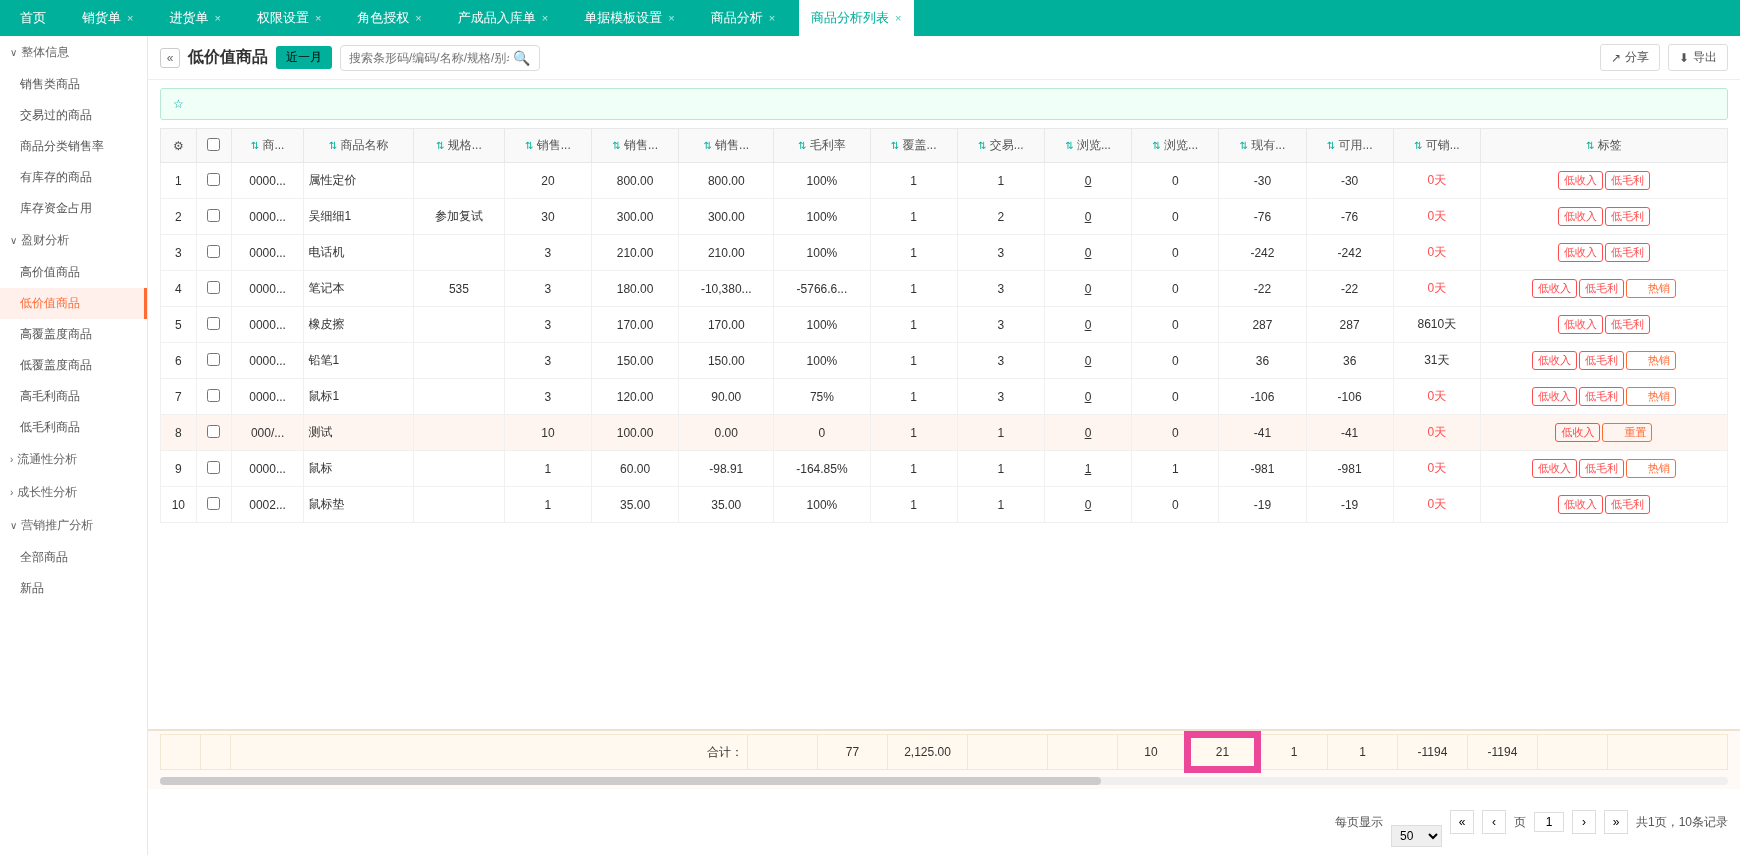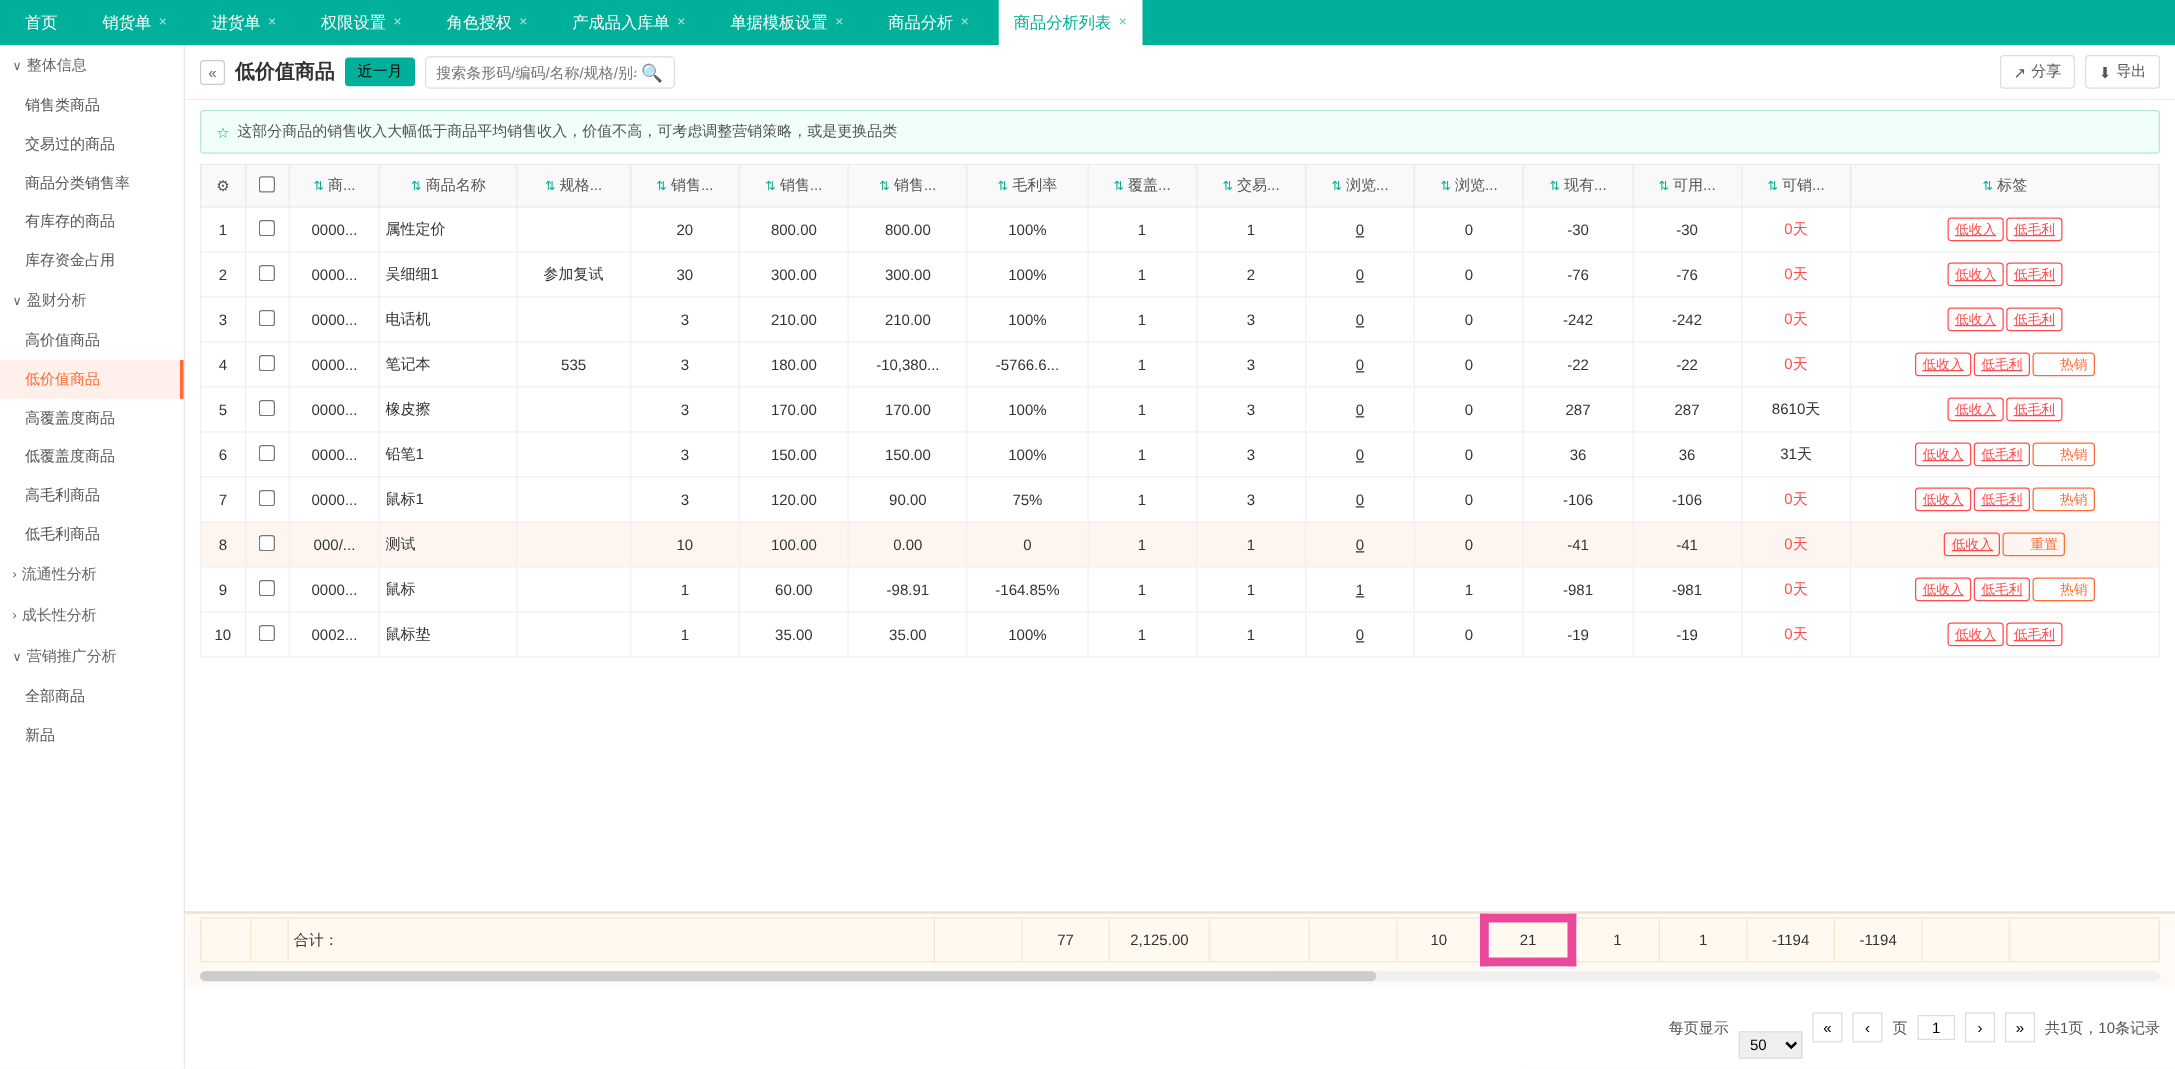--- a/index.html
+++ b/index.html
@@ -43,21 +43,21 @@
     .table-container { flex: 1; overflow: auto; padding: 0 12px; }
     table { width: 100%; border-collapse: collapse; font-size: 12px; }
     thead tr { background: #f9f9f9; }
     thead th { border: 1px solid #e8e8e8; padding: 8px 4px; text-align: center; color: #555; font-weight: normal; white-space: nowrap; position: relative; }
     thead th .sort-icon { color: #00b09b; font-size: 10px; }
     tbody tr { background: #fff; }
     tbody tr.highlighted { background: #fff5f0; }
     tbody td { border: 1px solid #f0f0f0; padding: 7px 4px; text-align: center; color: #333; }
     tbody td.text-left { text-align: left; }
     .tag { display: inline-block; padding: 1px 5px; border-radius: 3px; font-size: 11px; margin: 1px; }
-    .tag-red { color: #ff4d4f; border: 1px solid #ff4d4f; text-decoration: underline; }
+    .tag-red { color: #ff4d4f; border: 1px solid #ff4d4f; }
     .tag-orange { color: #ff6b35; border: 1px solid #ff6b35; padding-left: 21px; }
     .text-red { color: #ff4d4f; }
     .underline-link { text-decoration: underline; color: #333; }
     input[type="checkbox"] { cursor: pointer; }
     
     .scrollbar-area { height: 8px; background: #f0f0f0; margin: 4px 0; border-radius: 4px; position: relative; }
     .scrollbar-thumb { height: 8px; width: 60%; background: #ccc; border-radius: 4px; }
 
     
     .pagination { display: flex; align-items: center; justify-content: flex-end; padding: 8px 12px; gap: 8px; font-size: 12px; color: #555; }
@@ -140,21 +140,20 @@
         </button>
         <button class="action-btn">
           <span>⬇</span>
           <span>导出</span>
         </button>
       </div>
     </div>
 
     <div class="notice">
       <span class="notice-icon">☆</span>
-      <span>这部分商品的销售收入大幅低于商品平均销售收入，价值不高，可考虑调整营销策略，或是更换品类</span>
     </div>
 
     <div class="table-container">
       <table>
         <thead>
           <tr>
             <th><span>⚙</span></th>
             <th><input type="checkbox" style=""></th>
             <th><span class="sort-icon">⇅</span> 商...</th>
             <th><span class="sort-icon">⇅</span> 商品名称</th>
@@ -367,21 +366,21 @@
           </tbody>
       </table>
     </div>
 
     <div class="summary-section">
       <table style="width:100%; border-collapse: collapse;">
         <tbody>
             <tr style="background:#fff9f0; font-size:12px;">
           <td style="width:40px; text-align:center; border:1px solid #f0e8d0; padding:7px 4px;"></td>
           <td style="width:30px; border:1px solid #f0e8d0; padding:7px 4px;"></td>
-          <td style="width:80px; border:1px solid #f0e8d0; padding:7px 4px; text-align:left;margin-left:36px;" colspan="2">
+          <td style="width:80px; border:1px solid #f0e8d0; padding:7px 4px; text-align:right;margin-left:36px;" colspan="2">
             <span>合计：</span>
           </td>
           <td style="width:70px; border:1px solid #f0e8d0; padding:7px 4px;"></td>
           <td style="width:70px; text-align:center; border:1px solid #f0e8d0; padding:7px 4px;">77</td>
           <td style="width:80px; text-align:center; border:1px solid #f0e8d0; padding:7px 4px;">2,125.00</td>
           <td style="width:80px; border:1px solid #f0e8d0; padding:7px 4px;"></td>
           <td style="width:70px; border:1px solid #f0e8d0; padding:7px 4px;"></td>
           <td style="width:70px; text-align:center; border:1px solid #f0e8d0; padding:7px 4px;">10</td>
           <td style="width:70px; text-align:center; border:7px solid #ec4899; padding:7px 4px;">21</td>
           <td style="width:70px; text-align:center; border:1px solid #f0e8d0; padding:7px 4px;">1</td>

